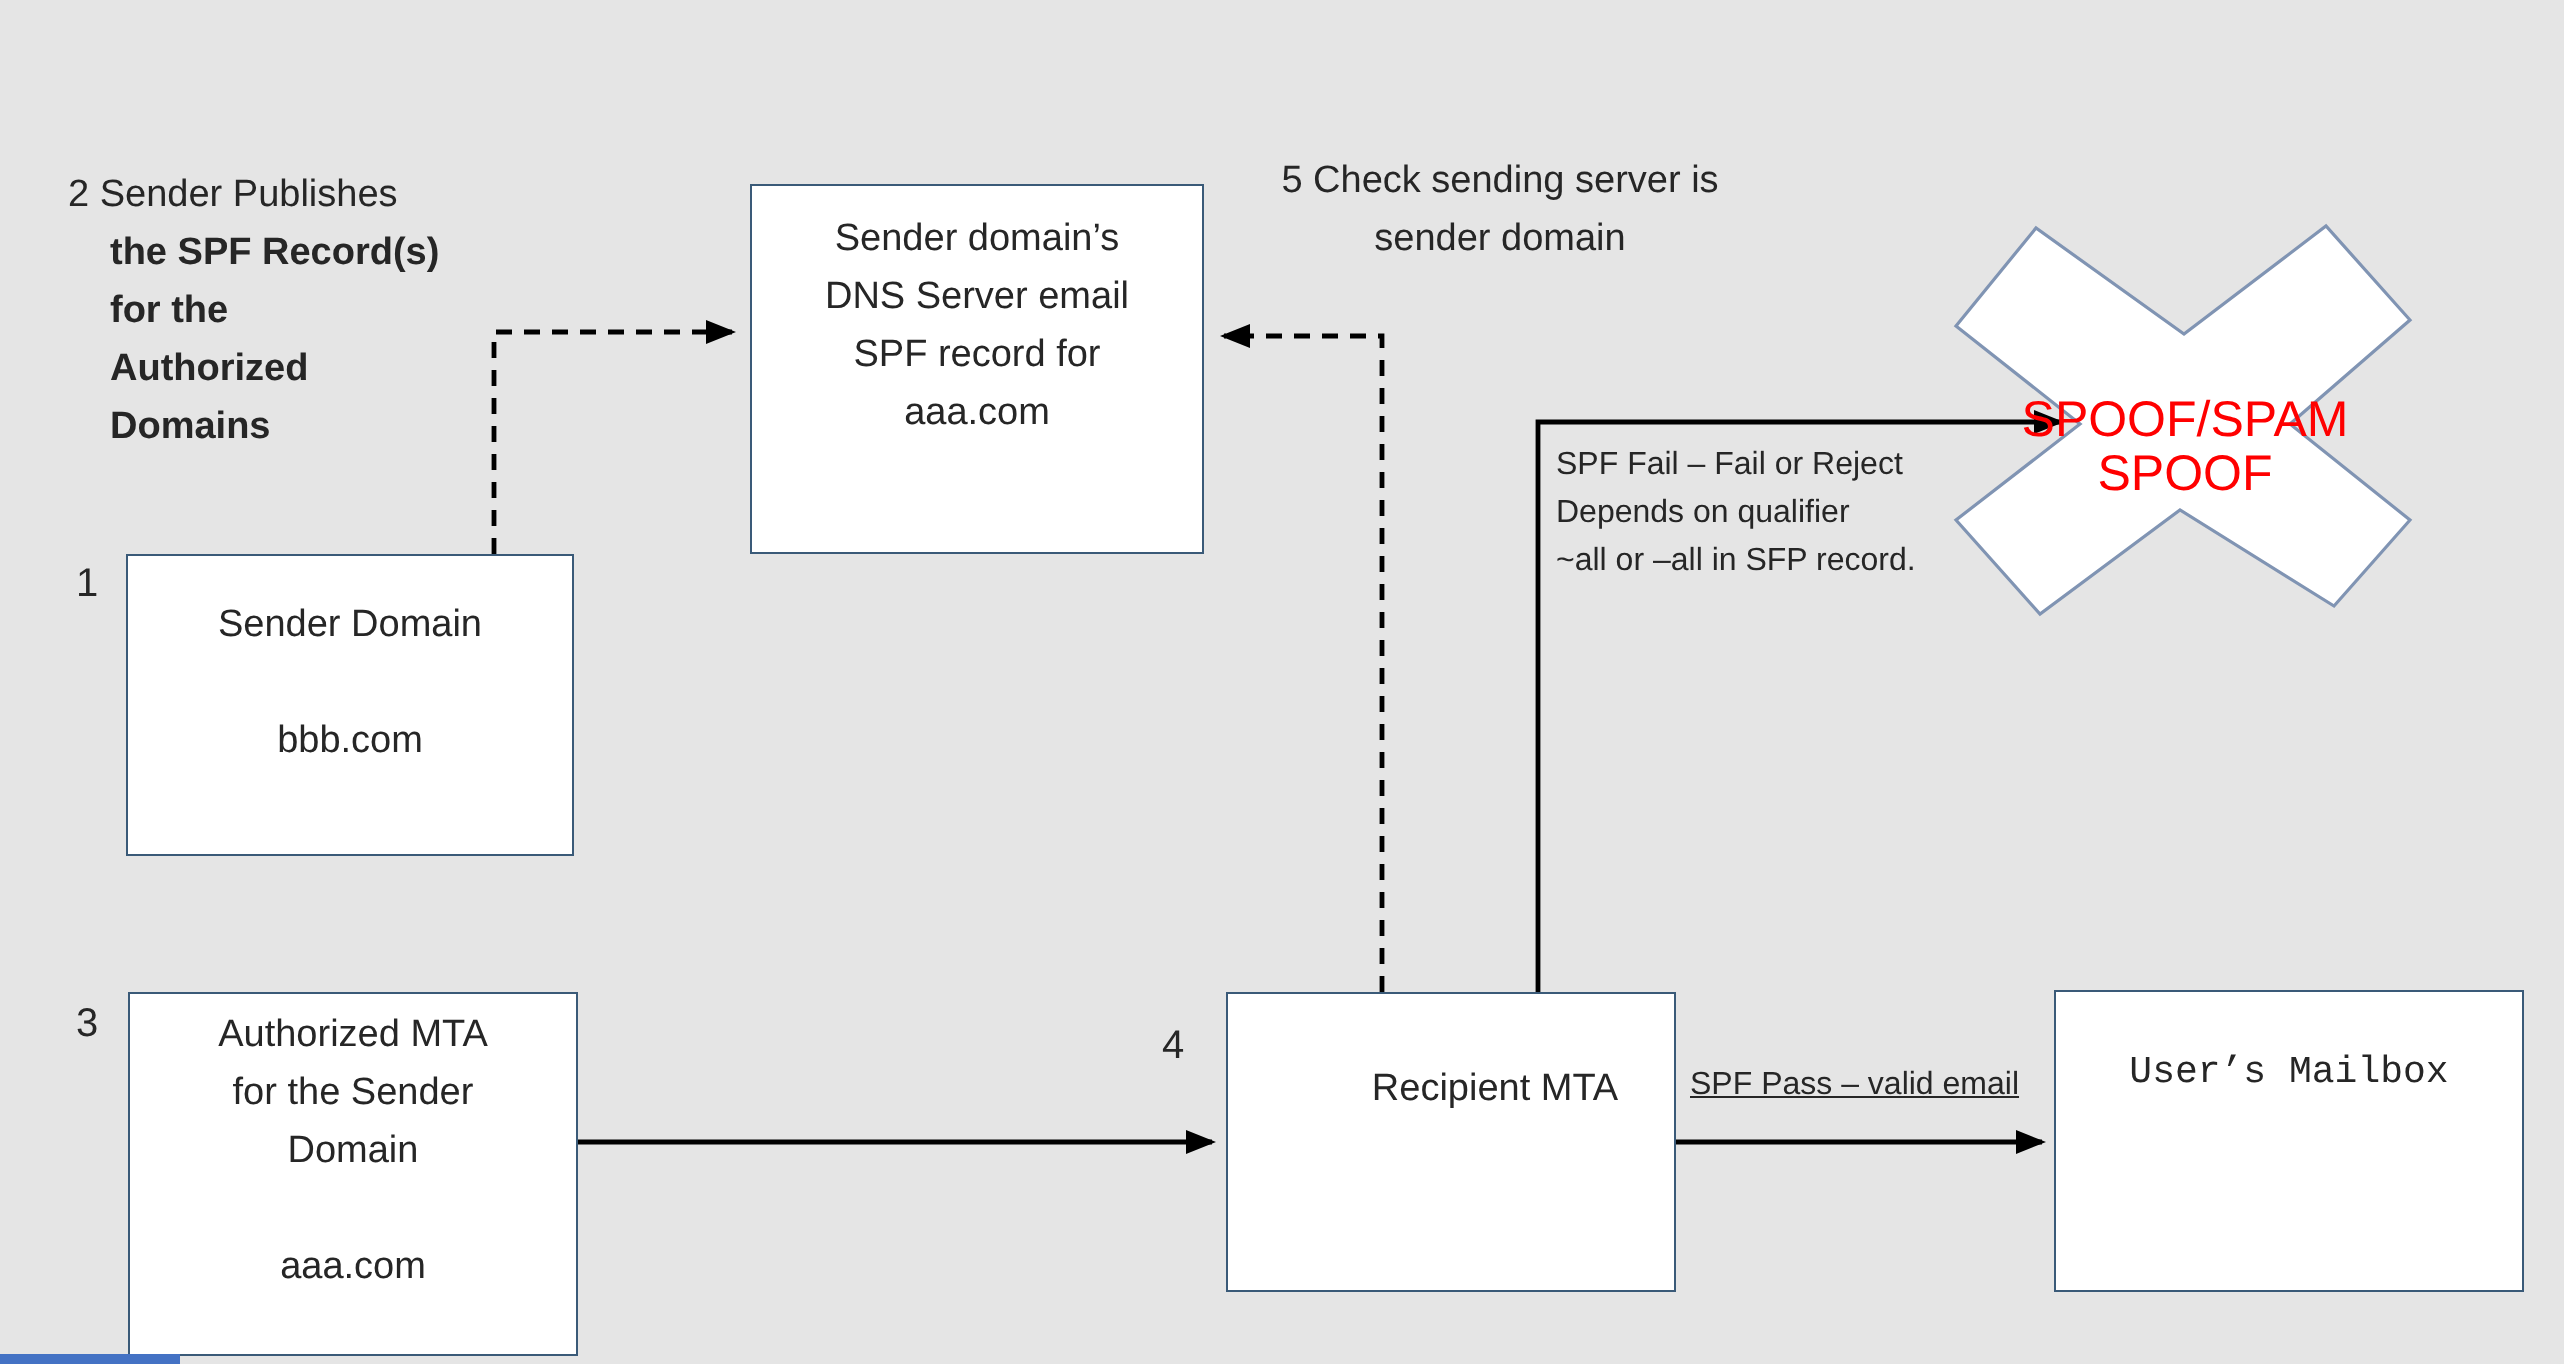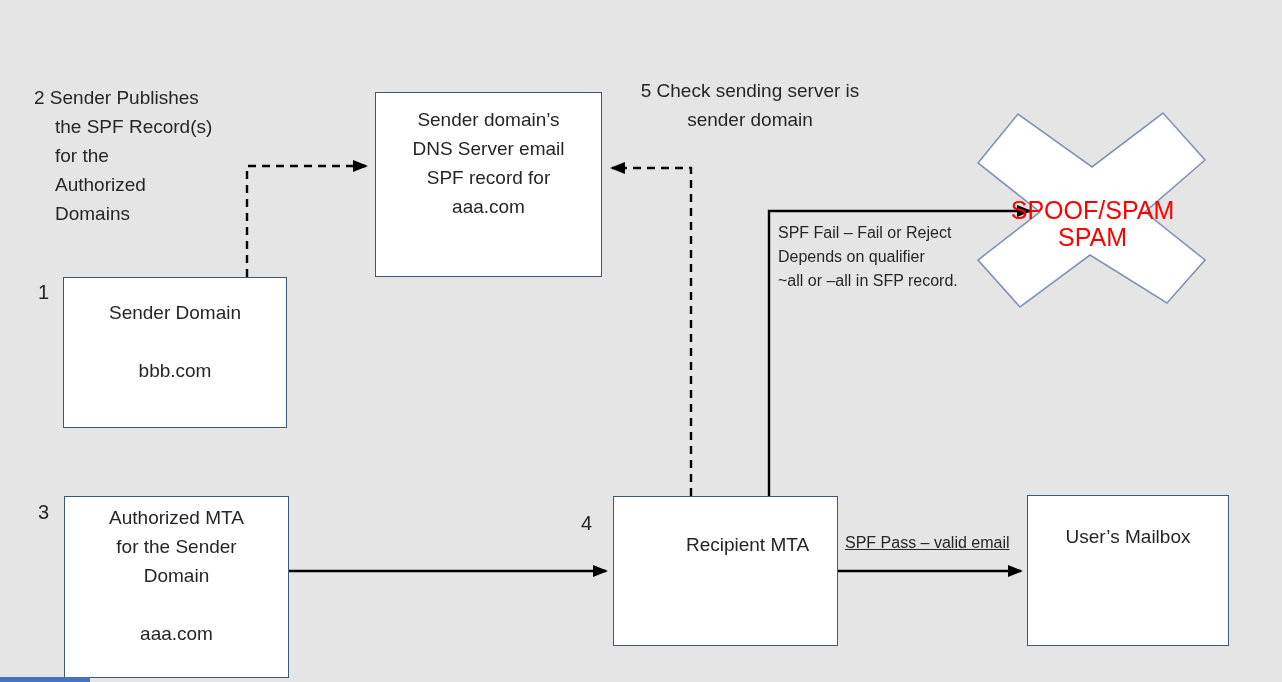--- a/index.html
+++ b/index.html
@@ -21,37 +21,37 @@
   .xshape{stroke:var(--x-outline);stroke-width:1.6;fill:#ffffff;}
   #ah path{fill:var(--arrow-black);}
   .box{
     position:absolute;background:#ffffff;border:1.5px solid var(--box-border);
     box-sizing:border-box;text-align:center;font-size:19px;
   }
   .box .ln{line-height:29px;white-space:nowrap;}
   .spacer{height:29px;}
   .note{position:absolute;font-size:19px;}
   .note .ln{line-height:29px;white-space:nowrap;}
-  .note .indent{padding-left:21px;}
+  .note .indent{padding-left:21px;font-weight:bold;}
   .small-note{position:absolute;font-size:16px;}
   .small-note .ln{line-height:24px;white-space:nowrap;}
   .num{position:absolute;font-size:20px;line-height:28px;}
   .alert-label{
     position:absolute;left:1000px;top:173px;width:185px;text-align:center;
     color:var(--alert-red);font-size:25px;line-height:27px;margin-top:24px;
   }
   #note-publish{left:34px;top:83px;}
   #note-check{left:600px;top:76px;width:300px;text-align:center;}
   #note-fail{left:778px;top:221px;}
   #note-pass{left:845px;top:531px;text-decoration:underline;}
   #box-dns{left:375px;top:92px;width:227px;height:185px;padding-top:12px;}
   #box-sender-domain{left:63px;top:277px;width:224px;height:151px;padding-top:20px;}
   #box-authorized-mta{left:64px;top:496px;width:225px;height:182px;padding-top:6px;}
   #box-recipient-mta{left:613px;top:496px;width:225px;height:150px;padding-top:33px;padding-left:44px;}
-  #box-mailbox{left:1027px;top:495px;width:202px;height:151px;padding-top:26px;}
+  #box-mailbox{left:1027px;top:495px;width:235px;height:151px;padding-top:26px;font-family:Liberation Mono, monospace;}
   #num-1{left:38px;top:278px;}
   #num-3{left:38px;top:498px;}
   #num-4{left:581px;top:509px;}
   #blue-strip{position:absolute;left:0;top:677px;width:90px;height:5px;background:var(--accent-blue-strip);}
 </style>
 </head>
 <body>
 
 <div id="stage">
 
@@ -125,18 +125,18 @@
   <div id="box-recipient-mta" class="box">
     <div class="ln">Recipient MTA</div>
   </div>
 
   <div id="box-mailbox" class="box">
     <div class="ln">User’s Mailbox</div>
   </div>
 
   <div class="alert-label">
     <div class="ln">SPOOF/SPAM</div>
-    <div class="ln">SPAM</div>
+    <div class="ln">SPOOF</div>
   </div>
 
   <div id="blue-strip"></div>
 
 </div>
 
 </body></html>

